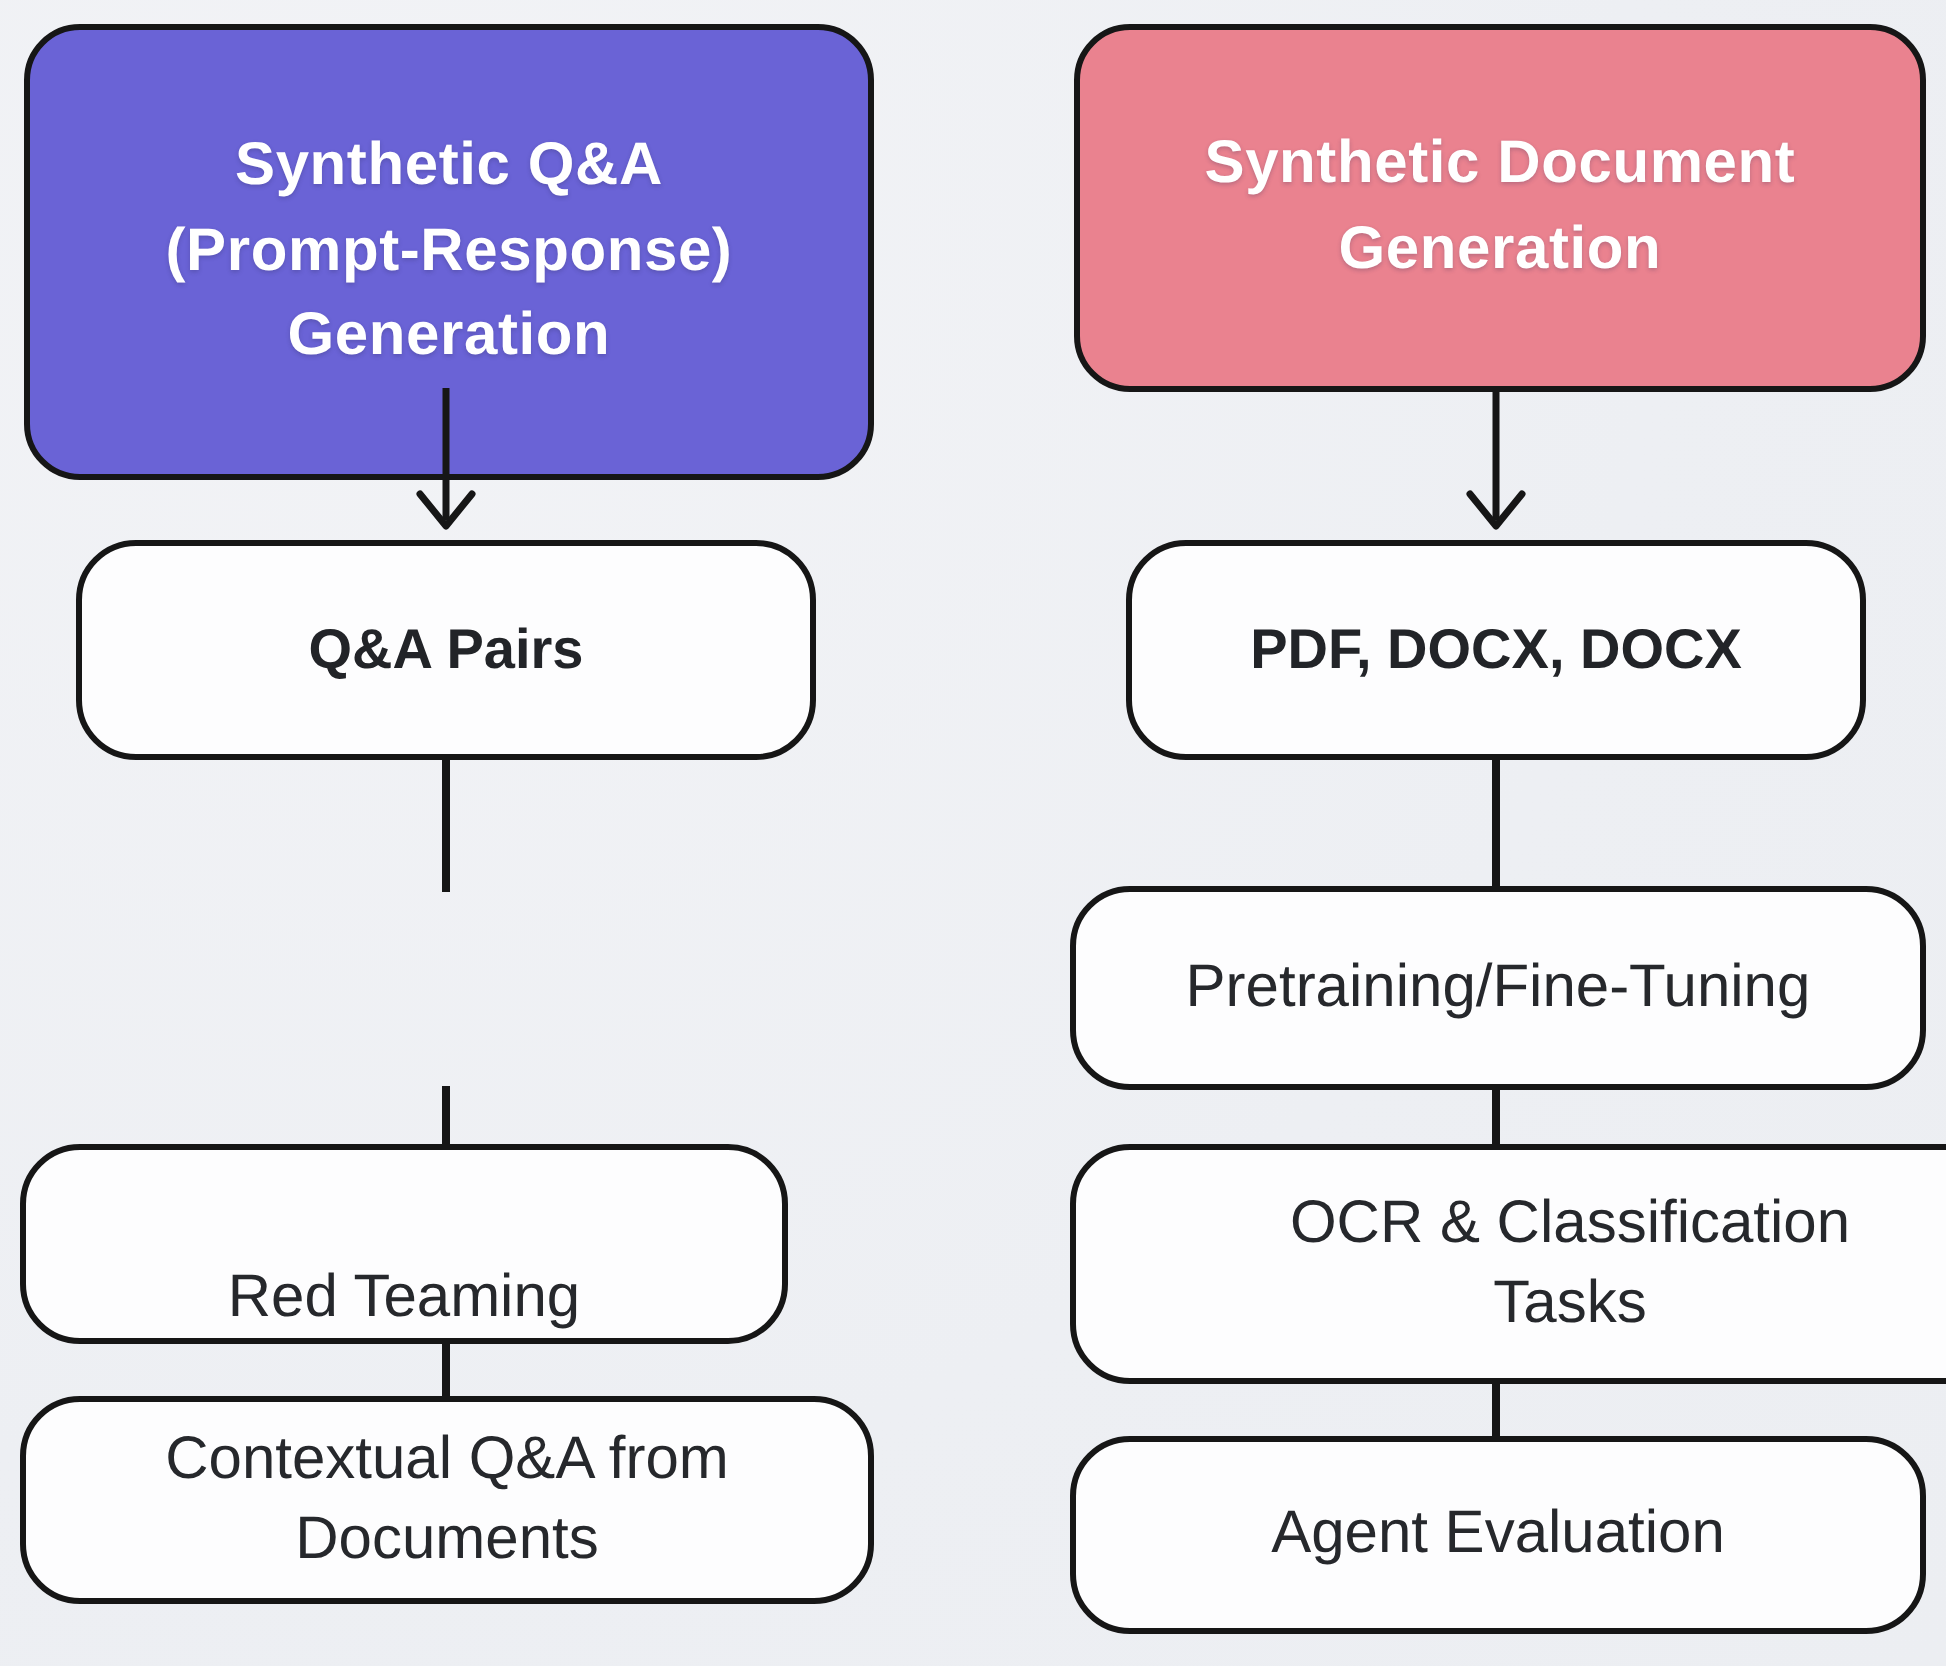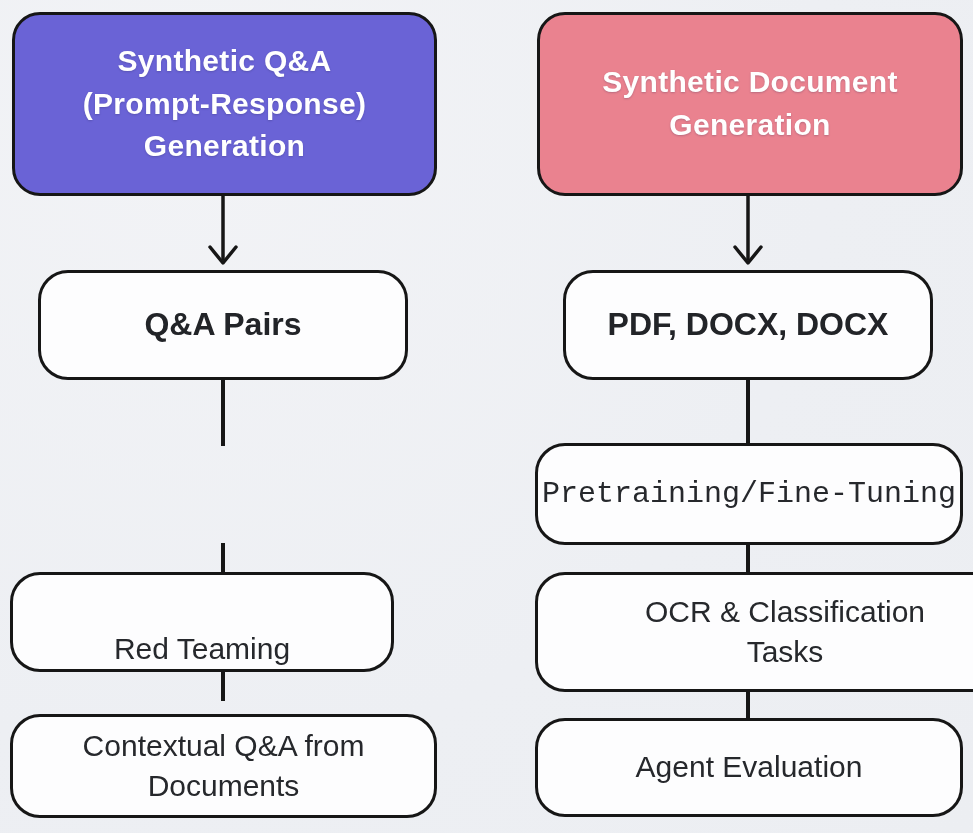--- a/index.html
+++ b/index.html
@@ -33,30 +33,30 @@
   .box .label { white-space: pre-line; }
   .header-box {
     border-radius: 28px;
     font-weight: 700;
     color: #FFFFFF;
     font-size: 30px;
     line-height: 1.42;
     letter-spacing: 0.3px;
     text-shadow: 0 1px 2px rgba(40,40,80,0.25);
   }
-  #l-header { left: 12px;  top: 12px;  width: 425px; height: 184px; background: #6A63D6; }
+  #l-header { left: 12px;  top: 12px;  width: 425px; height: 228px; background: #6A63D6; }
   #r-header { left: 537px; top: 12px;  width: 426px; height: 184px; background: #EA828F; }
-  .output-box { font-weight: 700; font-size: 32px; color: #222428; }
+  .output-box { font-weight: 700; font-size: 28px; color: #222428; }
   #l-output { left: 38px;  top: 270px; width: 370px; height: 110px; }
   #r-output { left: 563px; top: 270px; width: 370px; height: 110px; }
   #l-uc1 { left: 10px;  top: 443px; width: 428px; height: 102px; }
-  #r-uc1 { left: 535px; top: 443px; width: 428px; height: 102px; font-family: Liberation Mono, monospace; }
+  #r-uc1 { left: 535px; top: 443px; width: 428px; height: 102px; }
   #l-uc2 { left: 10px;  top: 572px; width: 384px; height: 100px; align-items: flex-end; }
   #r-uc2 { left: 535px; top: 572px; width: 500px; height: 120px; }
-  #l-uc3 { left: 10px;  top: 698px; width: 427px; height: 104px; margin-top: 16px; }
+  #l-uc3 { left: 10px;  top: 698px; width: 427px; height: 104px; }
   #r-uc3 { left: 535px; top: 718px; width: 428px; height: 99px;  }
 
   .arrow-svg { position: absolute; width: 44px; height: 80px; }
   #l-arrow { left: 201px; top: 192px; }
   #r-arrow { left: 726px; top: 192px; }
 
   .connector {
     position: absolute;
     width: 3.5px;
     background: #161616;

